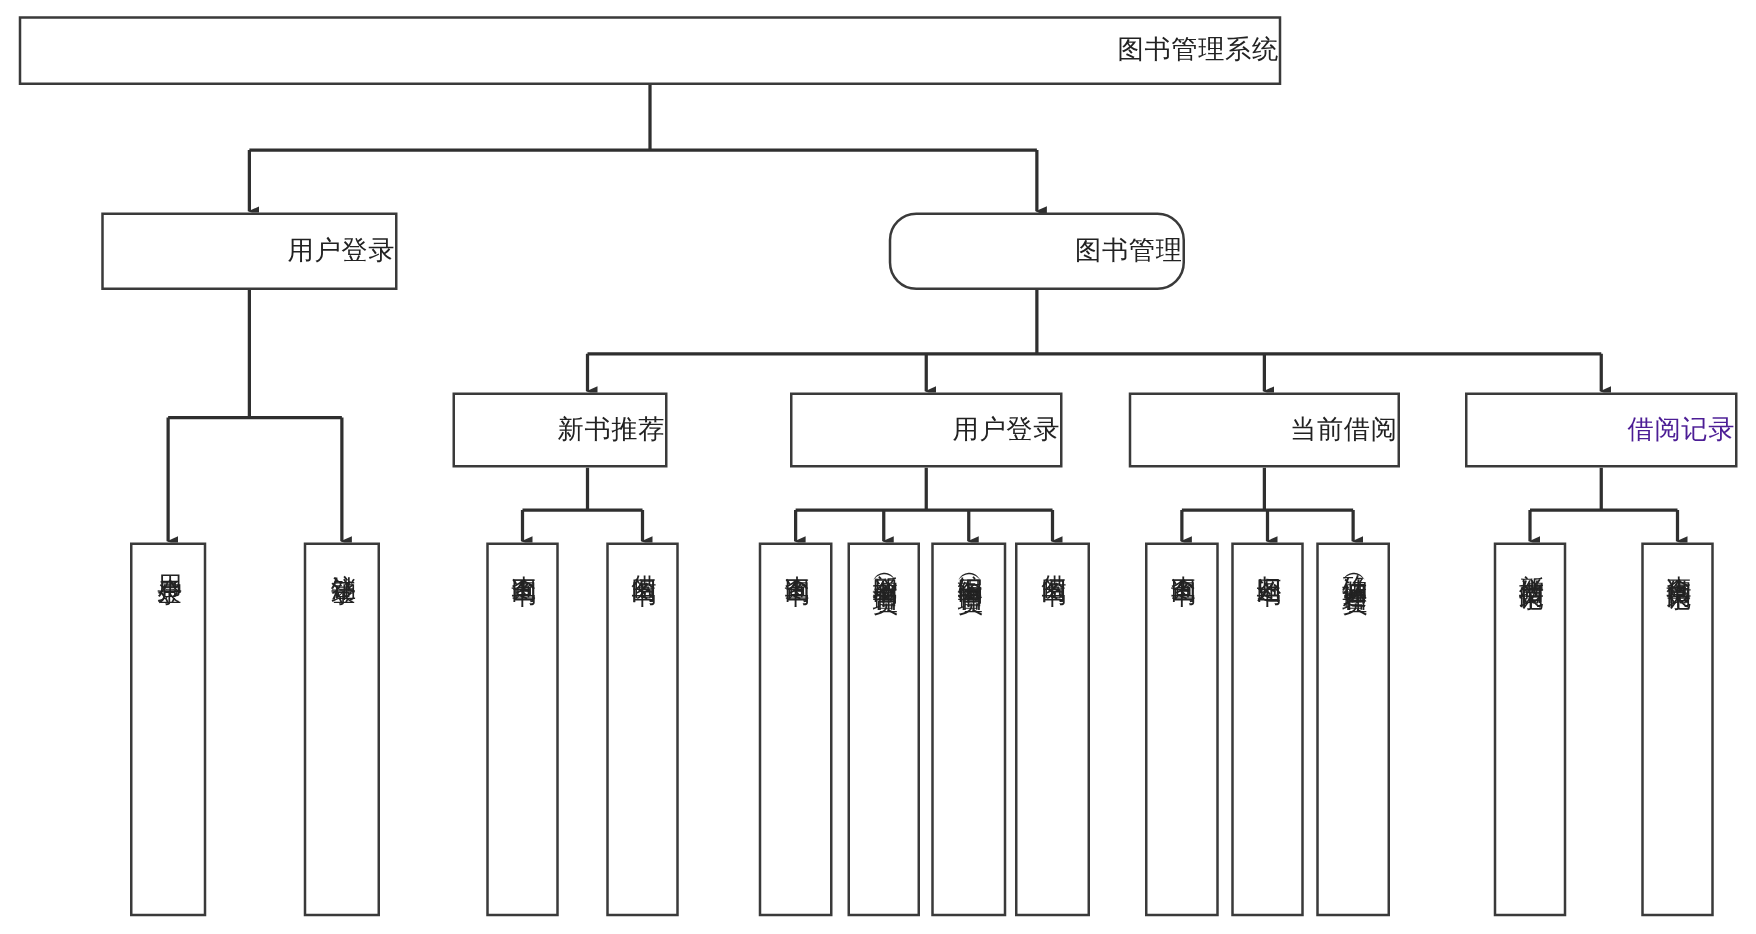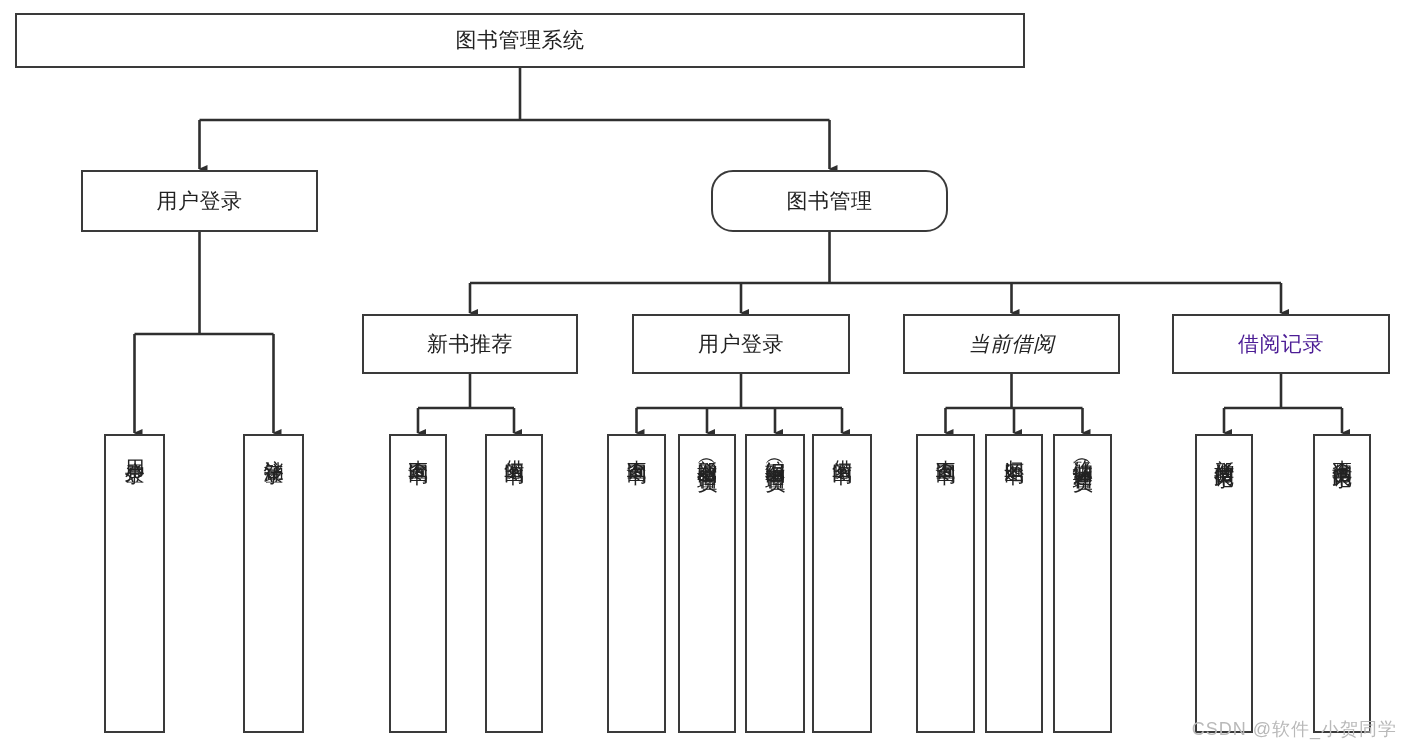--- a/index.html
+++ b/index.html
@@ -28,21 +28,21 @@
     height: 747px;
     pointer-events: none;
   }
   .node {
     position: absolute;
     box-sizing: border-box;
     background: #ffffff;
     border: 2px solid #3a3a3a;
     display: flex;
     align-items: center;
-    justify-content: center;
+    justify-content: flex-end;
     overflow: hidden;
   }
   .node-label {
     color: #222222;
     font-size: 21px;
     line-height: 1.18;
     letter-spacing: 0.5px;
     white-space: nowrap;
     text-align: center;
   }
@@ -120,27 +120,27 @@
   <div id="node-layer">
       <div class="node" id="node-root" style="left: 15px; top: 13px; width: 1010px; height: 55px; border-color: rgb(58, 58, 58); background: rgb(255, 255, 255);">
         <span class="node-label" style="color: rgb(34, 34, 34);">图书管理系统</span>
       </div>
       <div class="node" id="node-user_login" style="left: 81px; top: 170px; width: 237px; height: 62px; border-color: rgb(58, 58, 58); background: rgb(255, 255, 255);">
         <span class="node-label" style="color: rgb(34, 34, 34);">用户登录</span>
       </div>
       <div class="node" id="node-book_manage" style="left: 711px; top: 170px; width: 237px; height: 62px; border-color: rgb(58, 58, 58); background: rgb(255, 255, 255); border-radius: 22px;">
         <span class="node-label" style="color: rgb(34, 34, 34);">图书管理</span>
       </div>
-      <div class="node" id="node-new_book_rec" style="left: 362px; top: 314px; width: 216px; height: 60px; border-color: rgb(58, 58, 58); background: rgb(255, 255, 255);">
+      <div class="node" id="node-new_book_rec" style="left: 362px; top: 314px; width: 172px; height: 60px; border-color: rgb(58, 58, 58); background: rgb(255, 255, 255);">
         <span class="node-label" style="color: rgb(34, 34, 34);">新书推荐</span>
       </div>
       <div class="node" id="node-book_borrow" style="left: 632px; top: 314px; width: 218px; height: 60px; border-color: rgb(58, 58, 58); background: rgb(255, 255, 255);">
         <span class="node-label" style="color: rgb(34, 34, 34);">用户登录</span>
       </div>
-      <div class="node" id="node-current_borrow" style="left: 903px; top: 314px; width: 217px; height: 60px; border-color: rgb(58, 58, 58); background: rgb(255, 255, 255); font-style: italic;">
+      <div class="node" id="node-current_borrow" style="left: 903px; top: 314px; width: 217px; height: 60px; border-color: rgb(58, 58, 58); background: rgb(255, 255, 255);">
         <span class="node-label" style="color: rgb(34, 34, 34);">当前借阅</span>
       </div>
       <div class="node" id="node-borrow_record" style="left: 1172px; top: 314px; width: 218px; height: 60px; border-color: rgb(58, 58, 58); background: rgb(255, 255, 255);">
         <span class="node-label" style="color: #4c1d95;">借阅记录</span>
       </div>
       <div class="node vertical" id="node-leaf_user_login" style="left: 104px; top: 434px; width: 61px; height: 299px; border-color: rgb(58, 58, 58); background: rgb(255, 255, 255);">
         <span class="node-label" style="color: rgb(34, 34, 34);">用户登录</span>
       </div>
       <div class="node vertical" id="node-leaf_logout" style="left: 243px; top: 434px; width: 61px; height: 299px; border-color: rgb(58, 58, 58); background: rgb(255, 255, 255);">
         <span class="node-label" style="color: rgb(34, 34, 34);">注销登录</span>
@@ -173,14 +173,13 @@
         <span class="node-label" style="color: rgb(34, 34, 34);">确认归还（管理员）</span>
       </div>
       <div class="node vertical" id="node-leaf_add_record" style="left: 1195px; top: 434px; width: 58px; height: 299px; border-color: rgb(58, 58, 58); background: rgb(255, 255, 255);">
         <span class="node-label" style="color: rgb(34, 34, 34);">新增借阅记录</span>
       </div>
       <div class="node vertical" id="node-leaf_query_record" style="left: 1313px; top: 434px; width: 58px; height: 299px; border-color: rgb(58, 58, 58); background: rgb(255, 255, 255);">
         <span class="node-label" style="color: rgb(34, 34, 34);">查询借阅记录</span>
       </div>
     </div>
 
-  <div class="watermark">CSDN @软件_小贺同学</div>
 </div>
 
 </body></html>

